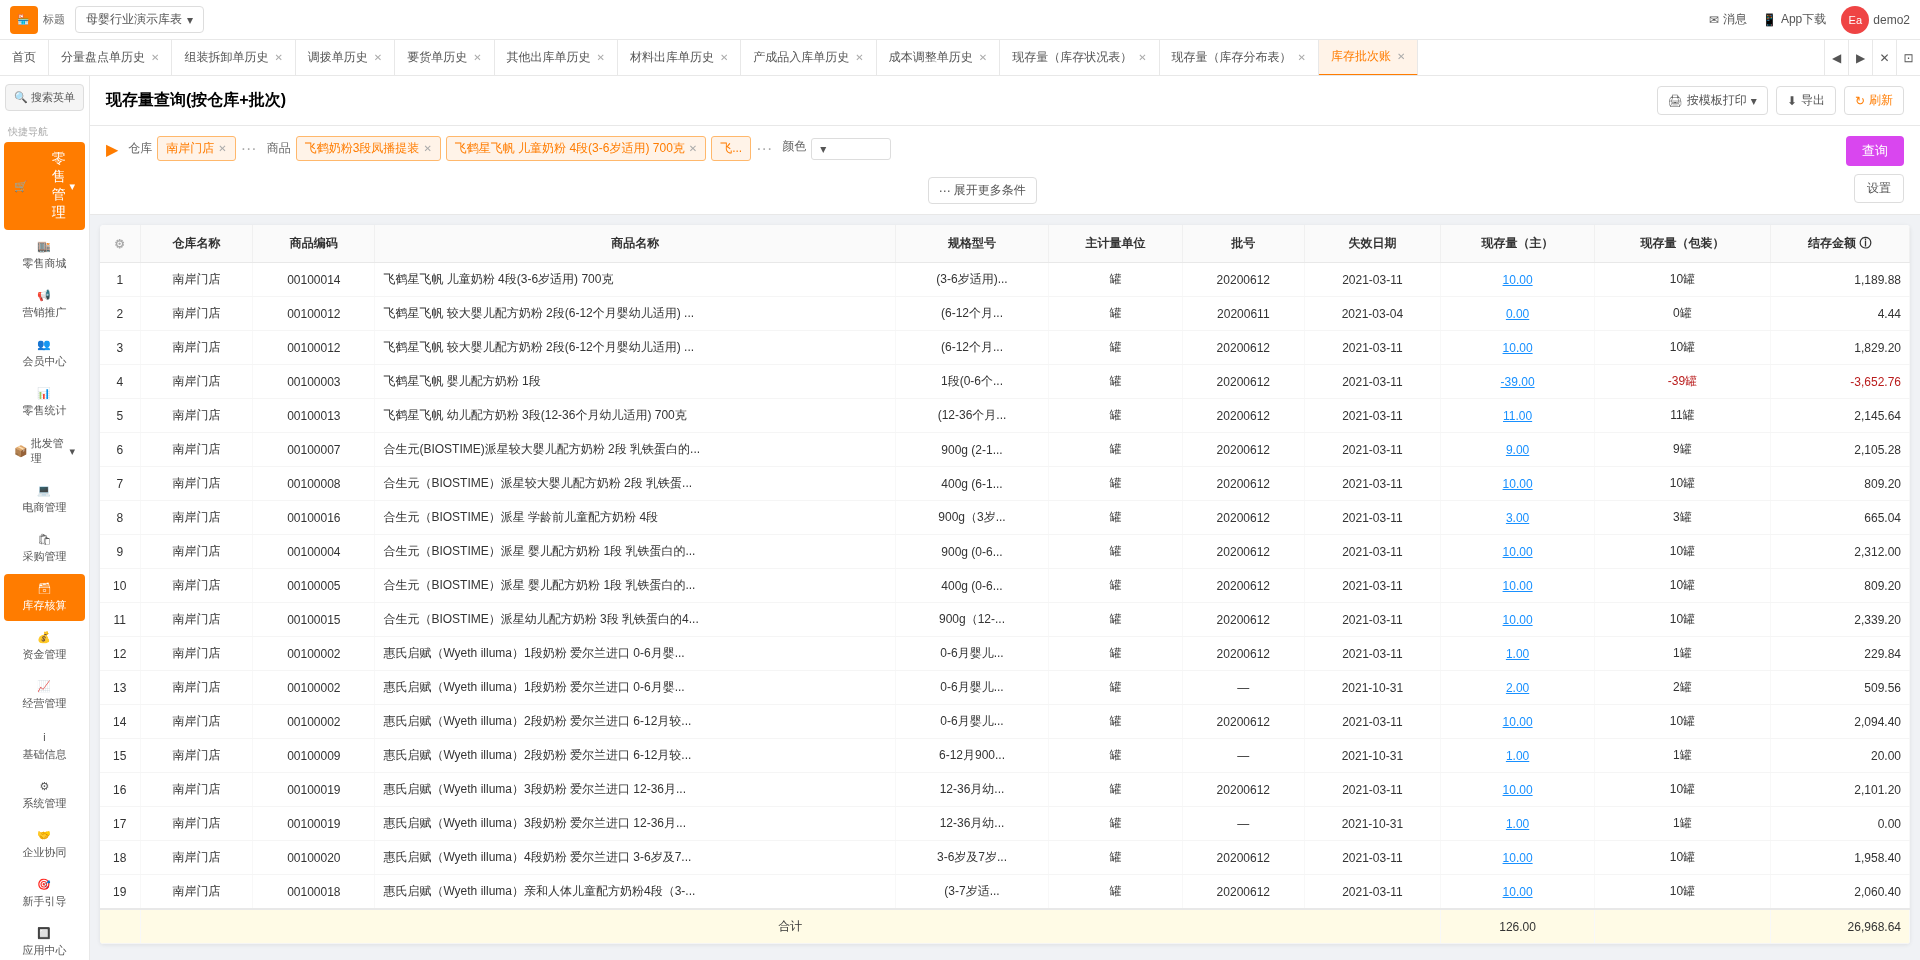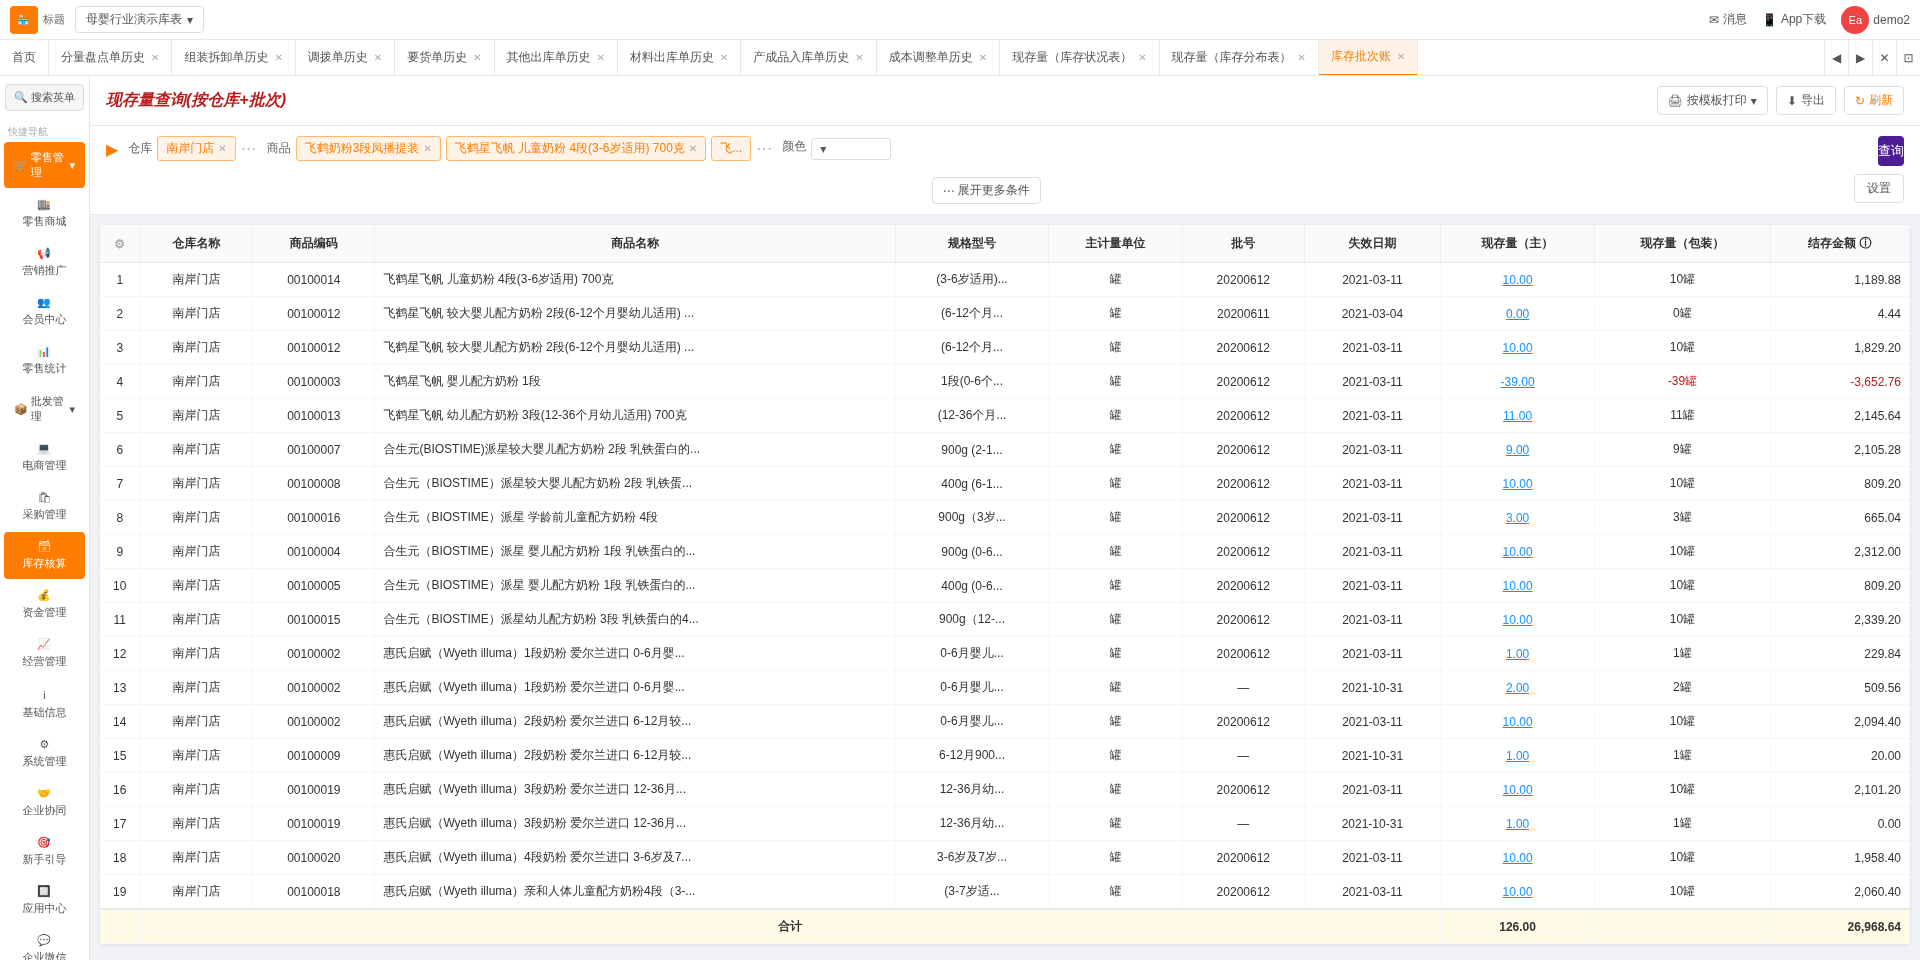--- a/index.html
+++ b/index.html
@@ -34,21 +34,21 @@
     .sidebar-nav-label { padding: 6px 8px 2px; font-size: 10px; color: #aaa; }
     .sidebar-item { padding: 8px 5px; display: flex; flex-direction: column; align-items: center; gap: 3px; cursor: pointer; color: #555; font-size: 11px; border-radius: 4px; margin: 1px 4px; }
     .sidebar-item.active { background: #ff7c00; color: #fff; border-radius: 4px; }
     .sidebar-item.has-arrow { flex-direction: row; justify-content: space-between; padding: 8px 10px; }
 
     
     .content-area { flex: 1; display: flex; flex-direction: column; overflow: hidden; background: #f0f2f5; }
 
     
     .page-header { background: #fff; padding: 10px 16px; display: flex; align-items: center; justify-content: space-between; border-bottom: 1px solid #e8e8e8; flex-shrink: 0; }
-    .page-title { font-size: 16px; font-weight: bold; color: #b91c1c; font-style: italic; }
+    .page-title { font-size: 16px; font-weight: bold; color: #000000; }
     .header-actions { display: flex; align-items: center; gap: 8px; }
     .btn-print { display: flex; align-items: center; gap: 4px; padding: 5px 10px; border: 1px solid #ddd; border-radius: 4px; cursor: pointer; color: #555; font-size: 12px; background: #fff; }
     .btn-export { display: flex; align-items: center; gap: 4px; padding: 5px 10px; border: 1px solid #ddd; border-radius: 4px; cursor: pointer; color: #555; font-size: 12px; background: #fff; }
     .btn-refresh { display: flex; align-items: center; gap: 4px; padding: 5px 10px; border: 1px solid #ddd; border-radius: 4px; cursor: pointer; color: #ff7c00; font-size: 12px; background: #fff; }
 
     
     .filter-bar { background: #fff; padding: 10px 16px; border-bottom: 1px solid #e8e8e8; flex-shrink: 0; }
     .filter-row { display: flex; align-items: center; gap: 10px; flex-wrap: wrap; }
     .filter-item { display: flex; align-items: center; gap: 5px; }
     .filter-label { font-size: 12px; color: #666; white-space: nowrap; }
@@ -62,27 +62,27 @@
 
     
     .table-container { flex: 1; overflow: auto; padding: 10px; }
     .data-table { width: 100%; background: #fff; border-collapse: collapse; border-radius: 4px; overflow: hidden; box-shadow: 0 1px 4px rgba(0,0,0,0.08); }
     .data-table th { background: #fafafa; padding: 10px 8px; text-align: center; font-size: 12px; font-weight: 600; color: #333; border-bottom: 1px solid #e8e8e8; border-right: 1px solid #f0f0f0; white-space: nowrap; }
     .data-table td { padding: 8px; text-align: center; font-size: 12px; color: #333; border-bottom: 1px solid #f5f5f5; border-right: 1px solid #f8f8f8; white-space: nowrap; }
     .data-table .text-left { text-align: left; }
     .data-table .text-right { text-align: right; }
     .data-table .negative { color: #b91c1c; }
     .data-table .link { color: #1890ff; text-decoration: underline; cursor: pointer; }
-    .data-table .summary-row td { background: #fffbe6; font-weight: bold; border-top: 2px solid #e8e8e8; }
+    .data-table .summary-row td { background: #fffbe6; font-weight: normal; border-top: 2px solid #e8e8e8; }
     .row-num { color: #999; }
     .settings-icon { color: #aaa; cursor: pointer; }
     .table-header-row th:first-child { width: 40px; }
 
     
-    .btn-query { background: #4c1d95; color: #fff; border: none; border-radius: 4px; padding: 6px 0; font-size: 13px; cursor: pointer; }
+    .btn-query { background: #d946ef; color: #fff; border: none; border-radius: 4px; padding: 6px 16px; font-size: 13px; cursor: pointer; }
     .btn-settings { background: #fff; color: #555; border: 1px solid #ddd; border-radius: 4px; padding: 5px 12px; font-size: 12px; cursor: pointer; display: block; margin-top: 4px; }
 
     .query-section { display: flex; flex-direction: column; align-items: flex-end; gap: 4px; margin-left: auto; }
 
     .filter-main { display: flex; align-items: flex-start; gap: 10px; }
     .filter-groups { flex: 1; }
 
     
     ::-webkit-scrollbar { width: 6px; height: 6px; }
     ::-webkit-scrollbar-track { background: #f5f5f5; }
@@ -179,21 +179,21 @@
   <div class="sidebar">
     <div class="sidebar-search">
       <div class="sidebar-search-btn">
         <span>🔍</span>
         <span>搜索英单</span>
       </div>
     </div>
     <div class="sidebar-nav-label">快捷导航</div>
     <div class="sidebar-item has-arrow" style="background:#ff7c00; color:#fff; border-radius:4px; margin:1px 4px;">
       <span>🛒</span>
-      <span style="font-size:11px;">零售管理</span>
+      <span style="font-size:14px;margin-left:21px;">零售管理</span>
       <span>▾</span>
     </div>
     <div class="sidebar-item">
       <span>🏬</span>
       <span>零售商城</span>
     </div>
     <div class="sidebar-item">
       <span>📢</span>
       <span>营销推广</span>
     </div>

